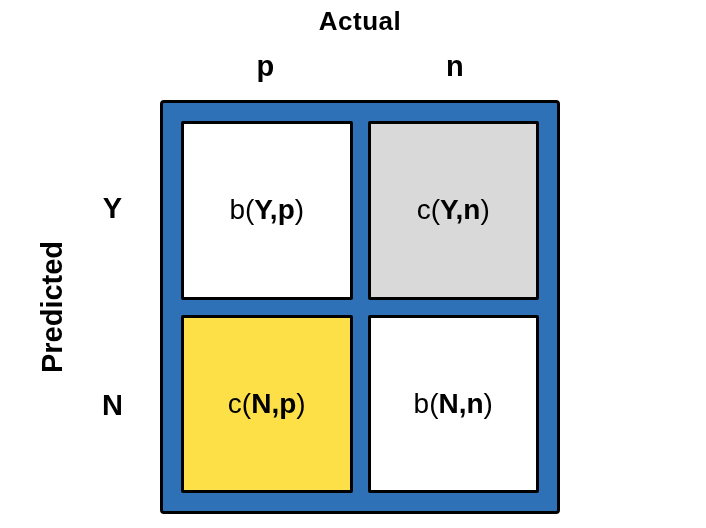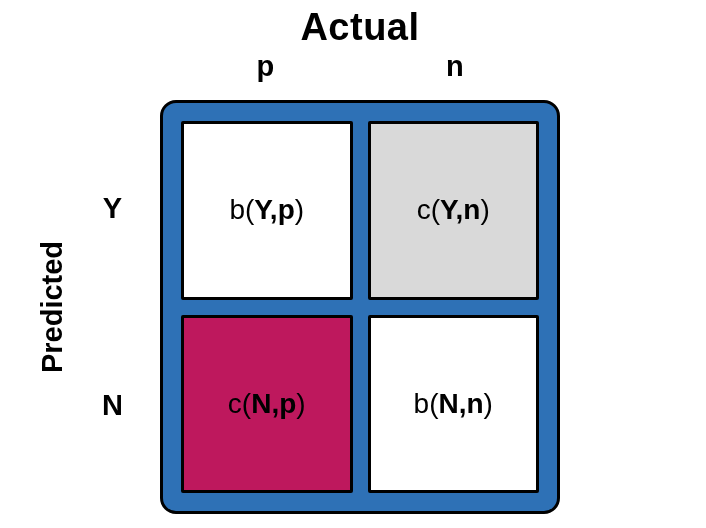--- a/index.html
+++ b/index.html
@@ -19,21 +19,21 @@
     height: 528px;
     overflow: hidden;
     background: var(--bg, #ffffff);
   }
   .title {
     position: absolute;
     left: 160px;
     top: 6px;
     width: 400px;
     text-align: center;
-    font-size: 38px;
+    font-size: 26px;
     font-weight: bold;
     letter-spacing: 0.5px;
   }
   .col-labels {
     position: absolute;
     left: 178px;
     top: 50px;
     width: 364px;
     display: flex;
     gap: 15px;
@@ -73,21 +73,21 @@
     font-weight: bold;
   }
   .frame {
     position: absolute;
     left: 160px;
     top: 100px;
     width: 400px;
     height: 414px;
     box-sizing: border-box;
     border: 3px solid #000000;
-    border-radius: 16px;
+    border-radius: 4px;
     background: var(--blue, #2e71b6);
     display: grid;
     grid-template-columns: 1fr 1fr;
     grid-template-rows: 1fr 1fr;
     gap: 15px;
     padding: 18px;
   }
   .cell {
     border: 3px solid #000000;
     border-radius: 2px;
@@ -127,21 +127,21 @@
   <div class="frame">
 
     <div class="cell" style="background: rgb(255, 255, 255);">
       <span class="cell-text"><span>b(</span><b>Y,p</b><span>)</span></span>
     </div>
 
     <div class="cell" style="background: rgb(217, 217, 217); justify-content: center;">
       <span class="cell-text"><span>c(</span><b>Y,n</b><span>)</span></span>
     </div>
 
-    <div class="cell" style="background: #be185d;">
+    <div class="cell" style="background: #fde047;">
       <span class="cell-text"><span>c(</span><b>N,p</b><span>)</span></span>
     </div>
 
     <div class="cell" style="background: rgb(255, 255, 255); text-align: center;">
       <span class="cell-text"><span>b(</span><b>N,n</b><span>)</span></span>
     </div>
 
   </div>
 
 </div>

